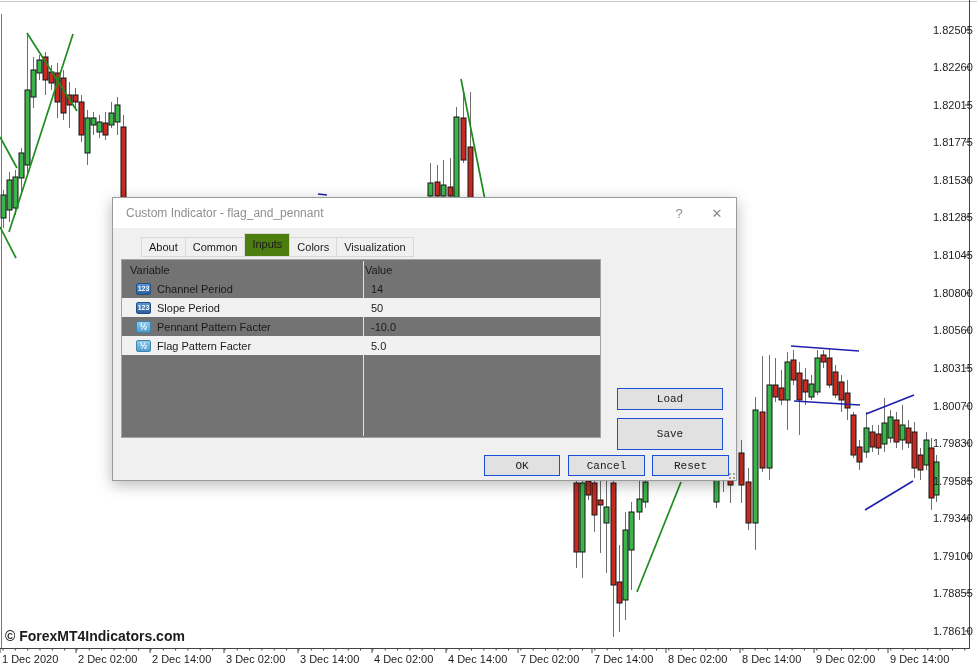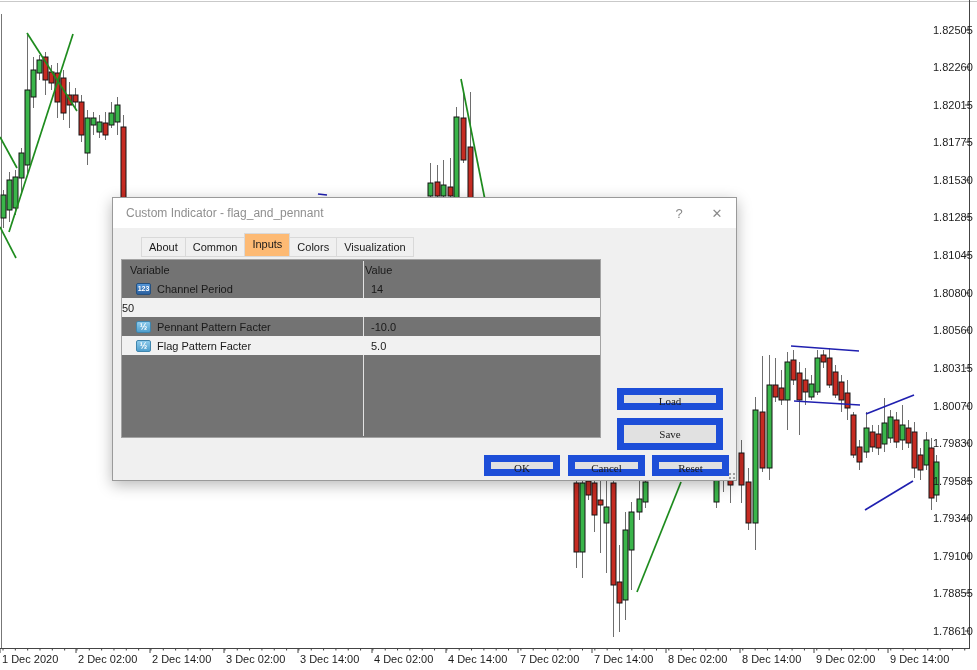--- a/index.html
+++ b/index.html
@@ -13,34 +13,34 @@
   .dialog{position:absolute;left:112px;top:197px;width:625px;height:284px;background:#f0f0f0;
           border:1px solid #9a9a9a;box-shadow:0 4px 14px rgba(0,0,0,.28);box-sizing:border-box}
   .titlebar{height:30px;background:#fff;display:flex;align-items:center}
   .dtitle{flex:1;padding-left:13px;font-size:12px;color:#8f8f8f}
   .tbtn{width:38px;height:30px;display:flex;align-items:center;justify-content:center;
         color:#8a8a8a;font-size:13px;cursor:pointer}
   .tab-bar{position:absolute;left:28px;top:37px;display:flex;align-items:flex-end;height:22px}
   .tab{background:#f0f0f0;border:1px solid #d9d9d9;margin-left:-1px;padding:0 7px;height:18px;
        line-height:18px;font-size:11px;color:#1a1a1a;cursor:pointer;white-space:nowrap}
   .tab:first-child{margin-left:0}
-  .tab.active{background:#fdba74;height:22px;line-height:20px;position:relative;z-index:2}
+  .tab.active{background:#4d7c0f;height:22px;line-height:20px;position:relative;z-index:2}
   .table{position:absolute;left:8px;top:61px;width:478px;height:177px;background:#737373;
          border:1px solid #a3a3a3;font-size:11px;color:#1a1a1a;overflow:hidden}
   .table::after{content:"";position:absolute;left:241px;top:1px;bottom:1px;width:1px;background:#e3e3e3}
   .trow{display:flex;height:19px;align-items:center;position:relative;z-index:1}
   .trow.alt{background:#f1f1f1}
   .c1{flex:0 0 235px;display:flex;align-items:center;padding-left:14px;overflow:hidden}
   .thead .c1{padding-left:8px}
   .c2{}
   .ticon{width:15px;height:12px;border-radius:2px;margin-right:6px;display:inline-flex;align-items:center;
          justify-content:center;font-size:7px;font-weight:700;color:#fff;flex:0 0 15px;box-sizing:border-box}
   .ticon.int{background:linear-gradient(#5596d8,#2a5f9e);border:1px solid #24507f}
   .ticon.dbl{background:linear-gradient(#8ecbec,#4f9fcd);border:1px solid #3f85ad;font-size:9px}
-  .btn{position:absolute;background:#e1e1e1;border:7px solid #1d4ed8;font-family:Liberation Serif, serif;font-size:11px;
+  .btn{position:absolute;background:#e1e1e1;border:1px solid #1d4ed8;font-family:Liberation Mono, monospace;font-size:11px;
        color:#1a1a1a;padding:0;cursor:pointer}
   .btn.load{left:504px;top:190px;width:106px;height:22px}
   .btn.save{left:504px;top:220px;width:106px;height:32px}
   .btn.ok{left:371px;top:257px;width:76px;height:21px}
   .btn.cancel{left:455px;top:257px;width:77px;height:21px}
   .btn.reset{left:539px;top:257px;width:77px;height:21px}
   .grip{position:absolute;right:5px;bottom:5px;width:2px;height:2px;background:#a0a0a0;
         box-shadow:4px 0 #a0a0a0,0 4px #a0a0a0,4px 4px #a0a0a0;cursor:nwse-resize}
 </style>
 </head>
@@ -348,20 +348,21 @@
       <line x1="866.1000000000009" y1="648" x2="866.1000000000009" y2="650.5" stroke="#444444" stroke-width="1"></line>
       <line x1="878.430000000001" y1="648" x2="878.430000000001" y2="650.5" stroke="#444444" stroke-width="1"></line>
       <line x1="890.760000000001" y1="648" x2="890.760000000001" y2="650.5" stroke="#444444" stroke-width="1"></line>
       <line x1="903.090000000001" y1="648" x2="903.090000000001" y2="650.5" stroke="#444444" stroke-width="1"></line>
       <line x1="915.4200000000011" y1="648" x2="915.4200000000011" y2="650.5" stroke="#444444" stroke-width="1"></line>
       <line x1="927.7500000000011" y1="648" x2="927.7500000000011" y2="650.5" stroke="#444444" stroke-width="1"></line>
       <line x1="940.0800000000012" y1="648" x2="940.0800000000012" y2="650.5" stroke="#444444" stroke-width="1"></line>
       <line x1="952.4100000000012" y1="648" x2="952.4100000000012" y2="650.5" stroke="#444444" stroke-width="1"></line>
       <line x1="964.7400000000013" y1="648" x2="964.7400000000013" y2="650.5" stroke="#444444" stroke-width="1"></line>
     </svg>
+  <div class="watermark">© ForexMT4Indicators.com</div>
 
   <div class="dialog">
     <div class="titlebar">
       <span class="dtitle">Custom Indicator - flag_and_pennant</span>
       <span class="tbtn">?</span>
       <span class="tbtn">✕</span>
     </div>
     <div class="tab-bar" id="tabbar">
         <div class="tab">About</div>
         <div class="tab">Common</div>
@@ -375,20 +376,24 @@
         <div class="c2">Value</div>
       </div>
     <div class="trow">
           <div class="c1">
             <span class="ticon int">123</span>
             <span>Channel Period</span>
           </div>
           <div class="c2">14</div>
         </div>
         <div class="trow alt">
+          <div class="c1">
+            <span class="ticon int">123</span>
+            <span>Slope Period</span>
+          </div>
           <div class="c2">50</div>
         </div>
         <div class="trow">
           <div class="c1">
             <span class="ticon dbl">½</span>
             <span>Pennant Pattern Facter</span>
           </div>
           <div class="c2">-10.0</div>
         </div>
         <div class="trow alt">

